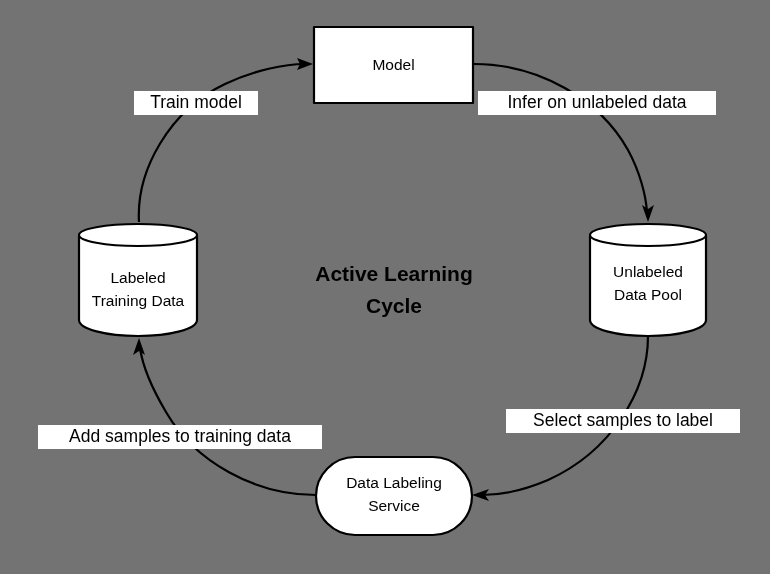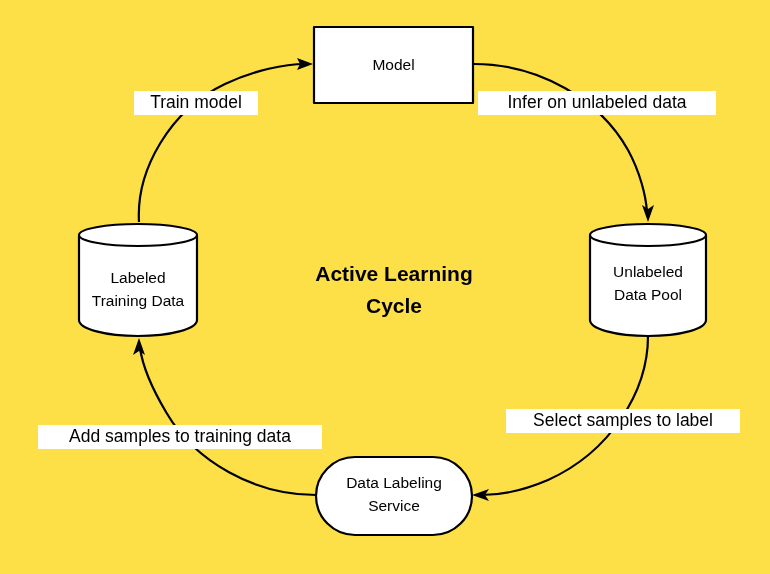--- a/index.html
+++ b/index.html
@@ -11,21 +11,21 @@
   body {
     width: 770px;
     height: 574px;
     font-family: "Liberation Sans", sans-serif;
     overflow: hidden;
   }
   #diagram-root {
     position: relative;
     width: 770px;
     height: 574px;
-    background: #fde047;
+    background: #737373;
   }
   svg#diagram-canvas {
     display: block;
     width: 770px;
     height: 574px;
   }
   .node-shape {
     fill: #ffffff;
     stroke: #000000;
     stroke-width: 2.2;

